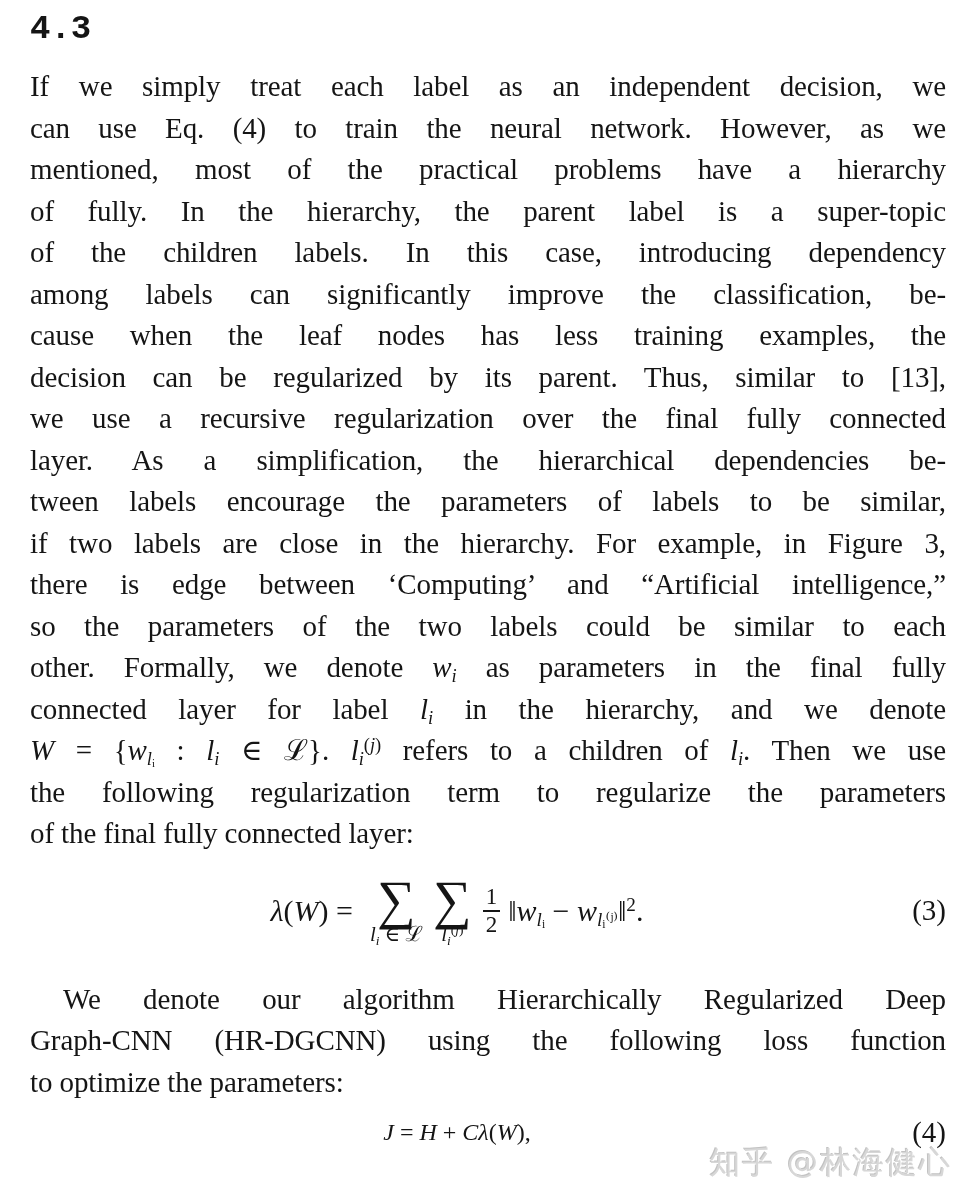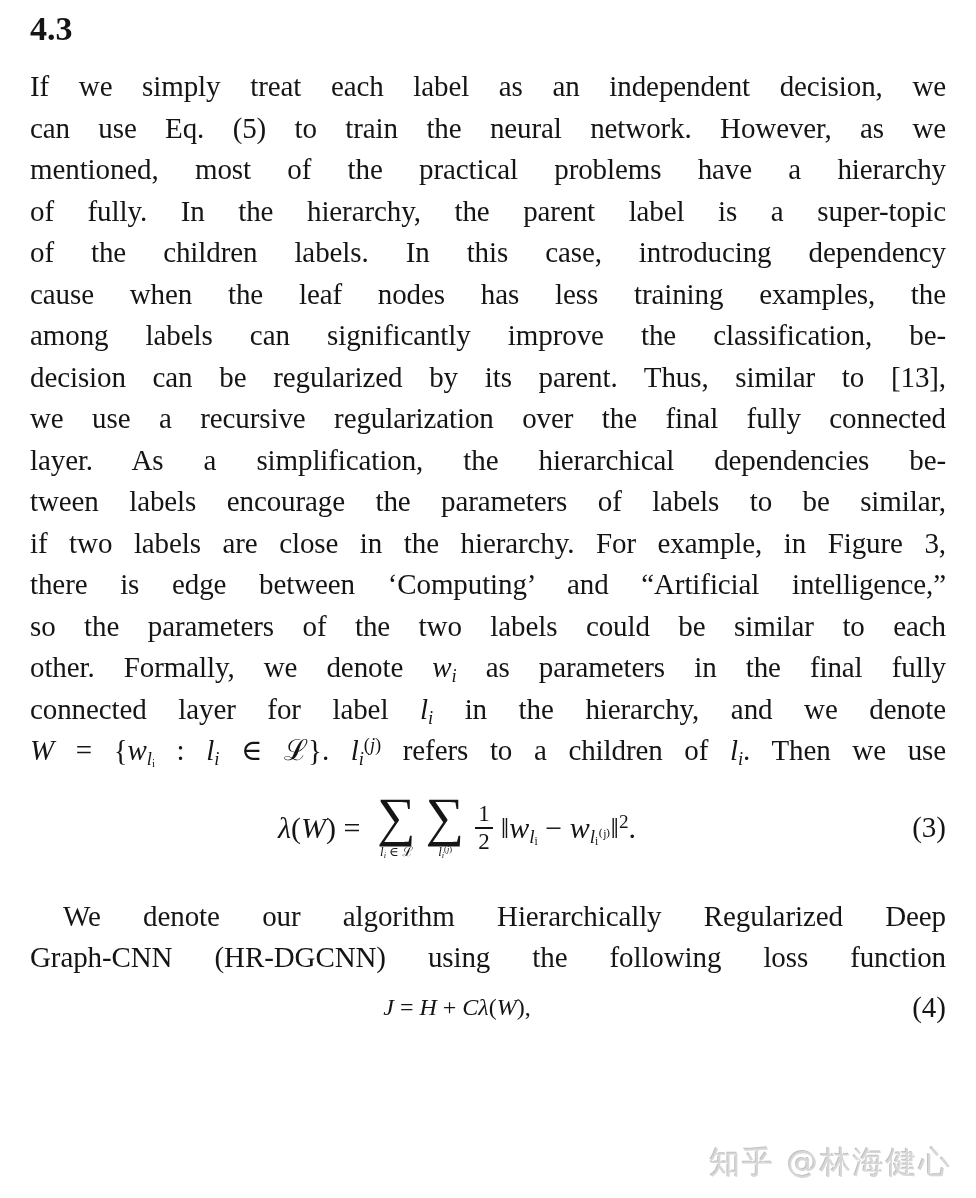--- a/index.html
+++ b/index.html
@@ -11,20 +11,21 @@
     color:#151515;
     font-family:"Liberation Serif","DejaVu Serif",serif;
   }
   .content{padding:6px 30px 0 30px;}
 
   
   .heading{
     display:flex;gap:26px;align-items:flex-start;
     font-weight:bold;font-size:34px;line-height:42px;
     margin:2px 0 16px 0;
+    font-family:Liberation Mono, monospace;
   }
 
   
   .para{margin:0;}
   .line{
     font-size:29px;
     height:41.5px;line-height:41.5px;
     white-space:normal;
     text-align:justify;text-align-last:justify;
     letter-spacing:-0.1px;
@@ -39,21 +40,21 @@
   .eq-row{display:flex;align-items:center;}
   .eq3-row{height:112px;margin:0;}
   .eq4-row{height:54px;margin:2px 0 2px 0;}
   .eq-center{
     flex:1;display:flex;justify-content:center;align-items:center;
     font-size:30px;
   }
   .eq-center .lhs{margin-right:12px;}
   .bigop{display:inline-flex;flex-direction:column;align-items:center;margin:0 5px;}
   .bigop .op{font-size:54px;line-height:46px;font-weight:normal;}
-  .bigop .op-sub{font-size:13px;line-height:21px;margin-top:1px;}
+  .bigop .op-sub{font-size:21px;line-height:21px;margin-top:1px;}
   .frac{
     display:inline-flex;flex-direction:column;align-items:center;
     margin:0 8px 0 6px;font-size:23px;line-height:26px;
   }
   .frac .num{border-bottom:2px solid #151515;padding:0 3px;}
   .eq-num{width:62px;text-align:right;font-size:29px;}
   .eq4-body{font-size:24px;}
 
   
   .watermark{
@@ -71,36 +72,38 @@
 
 <div class="page">
   <div class="content">
 
     <div class="heading">
       <span>4.3</span>
     </div>
 
     <div class="para" id="para-0">
         <div class="line">If we simply treat each label as an independent decision, we</div>
-        <div class="line">can use Eq. (5) to train the neural network. However, as we</div>
+        <div class="line">can use Eq. (4) to train the neural network. However, as we</div>
         <div class="line">mentioned, most of the practical problems have a hierarchy</div>
         <div class="line">of fully. In the hierarchy, the parent label is a super-topic</div>
         <div class="line">of the children labels. In this case, introducing dependency</div>
+        <div class="line">among labels can significantly improve the classification, be-</div>
         <div class="line">cause when the leaf nodes has less training examples, the</div>
-        <div class="line">among labels can significantly improve the classification, be-</div>
         <div class="line">decision can be regularized by its parent. Thus, similar to [13],</div>
         <div class="line">we use a recursive regularization over the final fully connected</div>
         <div class="line">layer. As a simplification, the hierarchical dependencies be-</div>
         <div class="line">tween labels encourage the parameters of labels to be similar,</div>
         <div class="line">if two labels are close in the hierarchy. For example, in Figure 3,</div>
         <div class="line">there is edge between ‘Computing’ and “Artificial intelligence,”</div>
         <div class="line">so the parameters of the two labels could be similar to each</div>
         <div class="line">other. Formally, we denote <i>w</i><sub><i>i</i></sub> as parameters in the final fully</div>
         <div class="line">connected layer for label <i>l</i><sub><i>i</i></sub> in the hierarchy, and we denote</div>
         <div class="line"><i>W</i> = {<i>w</i><sub><i>l</i>ᵢ</sub> : <i>l</i><sub><i>i</i></sub> ∈ ℒ}. <i>l</i><sub><i>i</i></sub><sup>(<i>j</i>)</sup> refers to a children of <i>l</i><sub><i>i</i></sub>. Then we use</div>
+        <div class="line">the following regularization term to regularize the parameters</div>
+        <div class="line last">of the final fully connected layer:</div>
       </div>
 
     <div class="eq-row eq3-row">
       <div class="eq-center">
         <span class="lhs"><i>λ</i>(<i>W</i>) =</span>
         <span class="bigop">
           <span class="op">∑</span>
           <span class="op-sub"><i>l</i><sub><i>i</i></sub> ∈ ℒ</span>
         </span>
         <span class="bigop">
@@ -112,20 +115,21 @@
           <span class="den">2</span>
         </span>
         <span>‖<i>w</i><sub><i>l</i>ᵢ</sub> − <i>w</i><sub><i>l</i>ᵢ⁽ʲ⁾</sub>‖<sup>2</sup>.</span>
       </div>
       <span class="eq-num">(3)</span>
     </div>
 
     <div class="para" id="para-1">
         <div class="line indent">We denote our algorithm Hierarchically Regularized Deep</div>
         <div class="line">Graph-CNN (HR-DGCNN) using the following loss function</div>
+        <div class="line last">to optimize the parameters:</div>
       </div>
 
     <div class="eq-row eq4-row">
       <div class="eq-center">
         <span class="eq4-body"><i>J</i> = <i>H</i> + <i>Cλ</i>(<i>W</i>),</span>
       </div>
       <span class="eq-num">(4)</span>
     </div>
 
 

